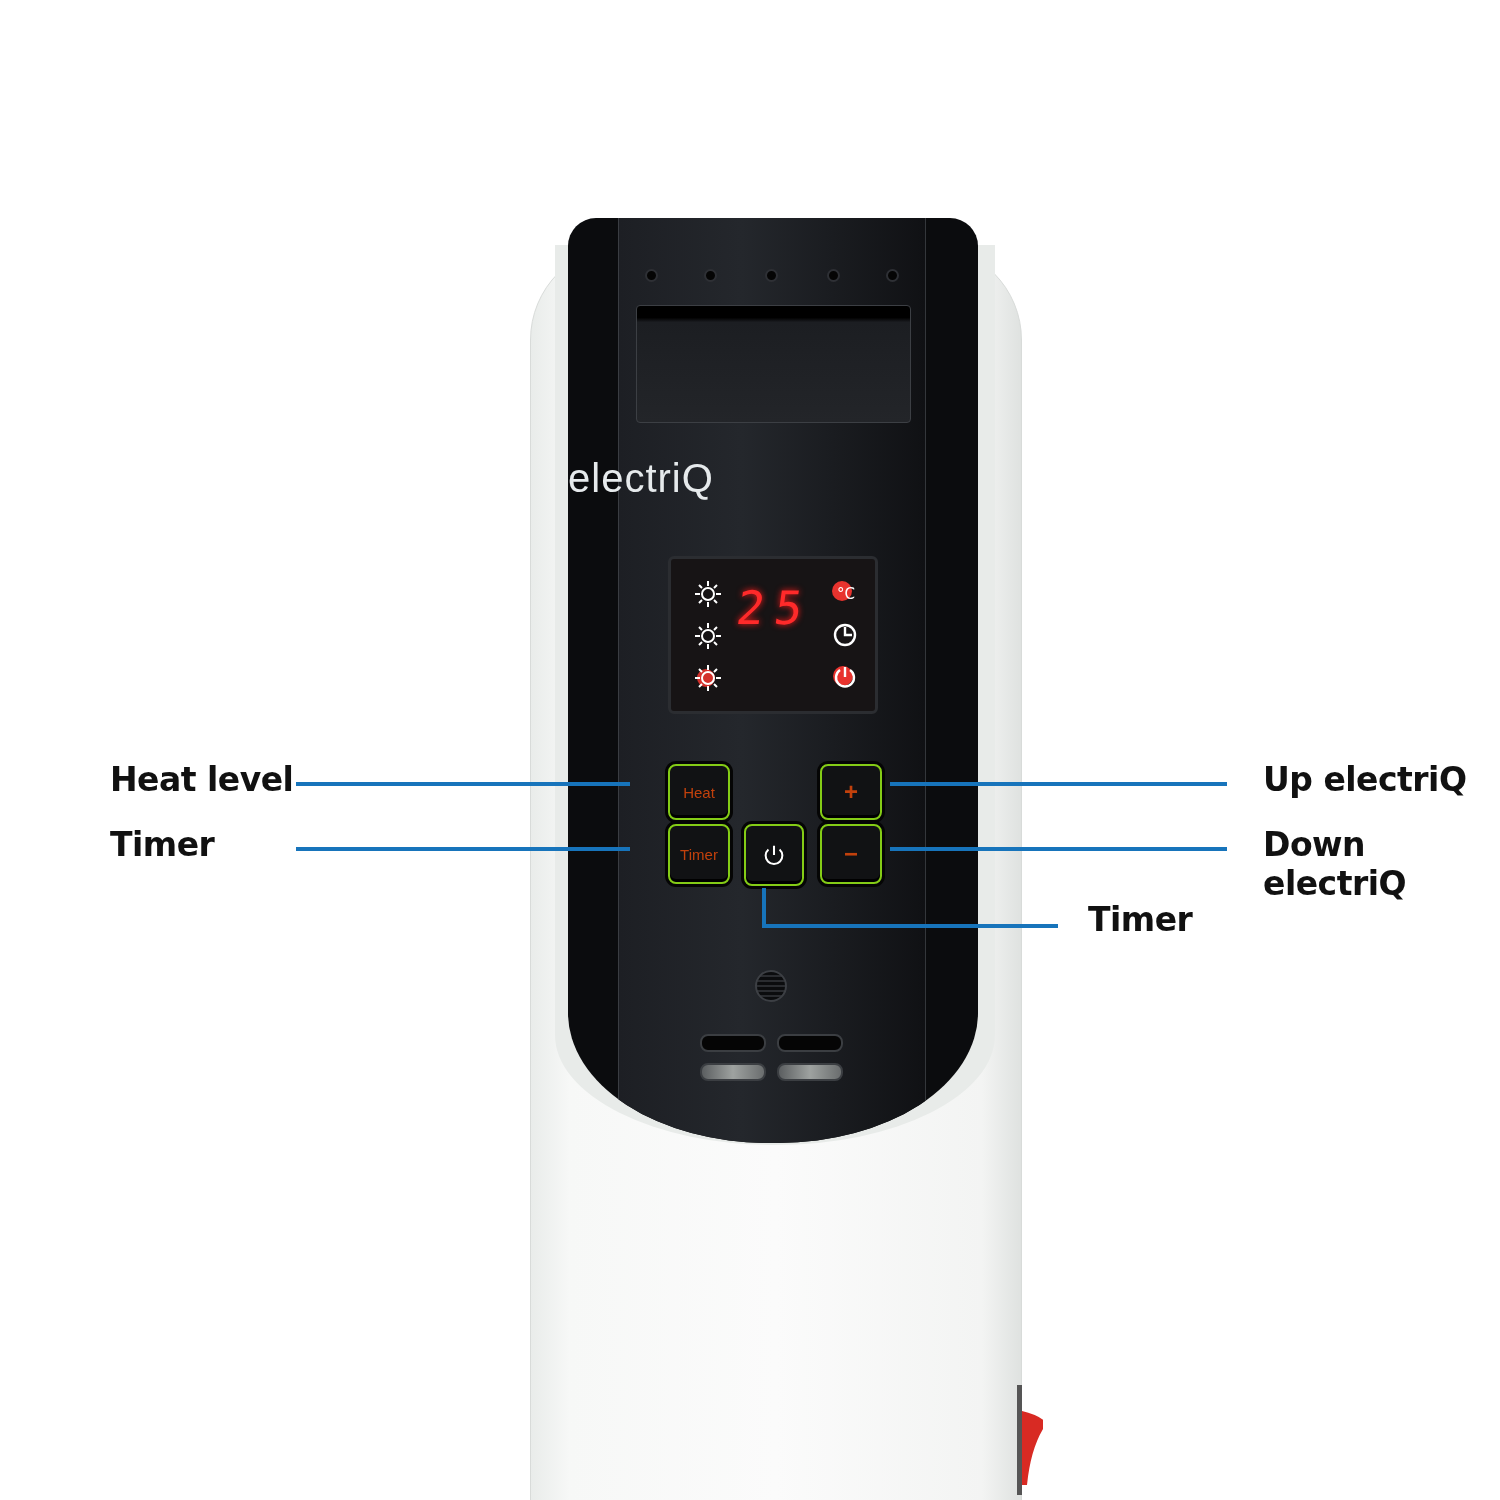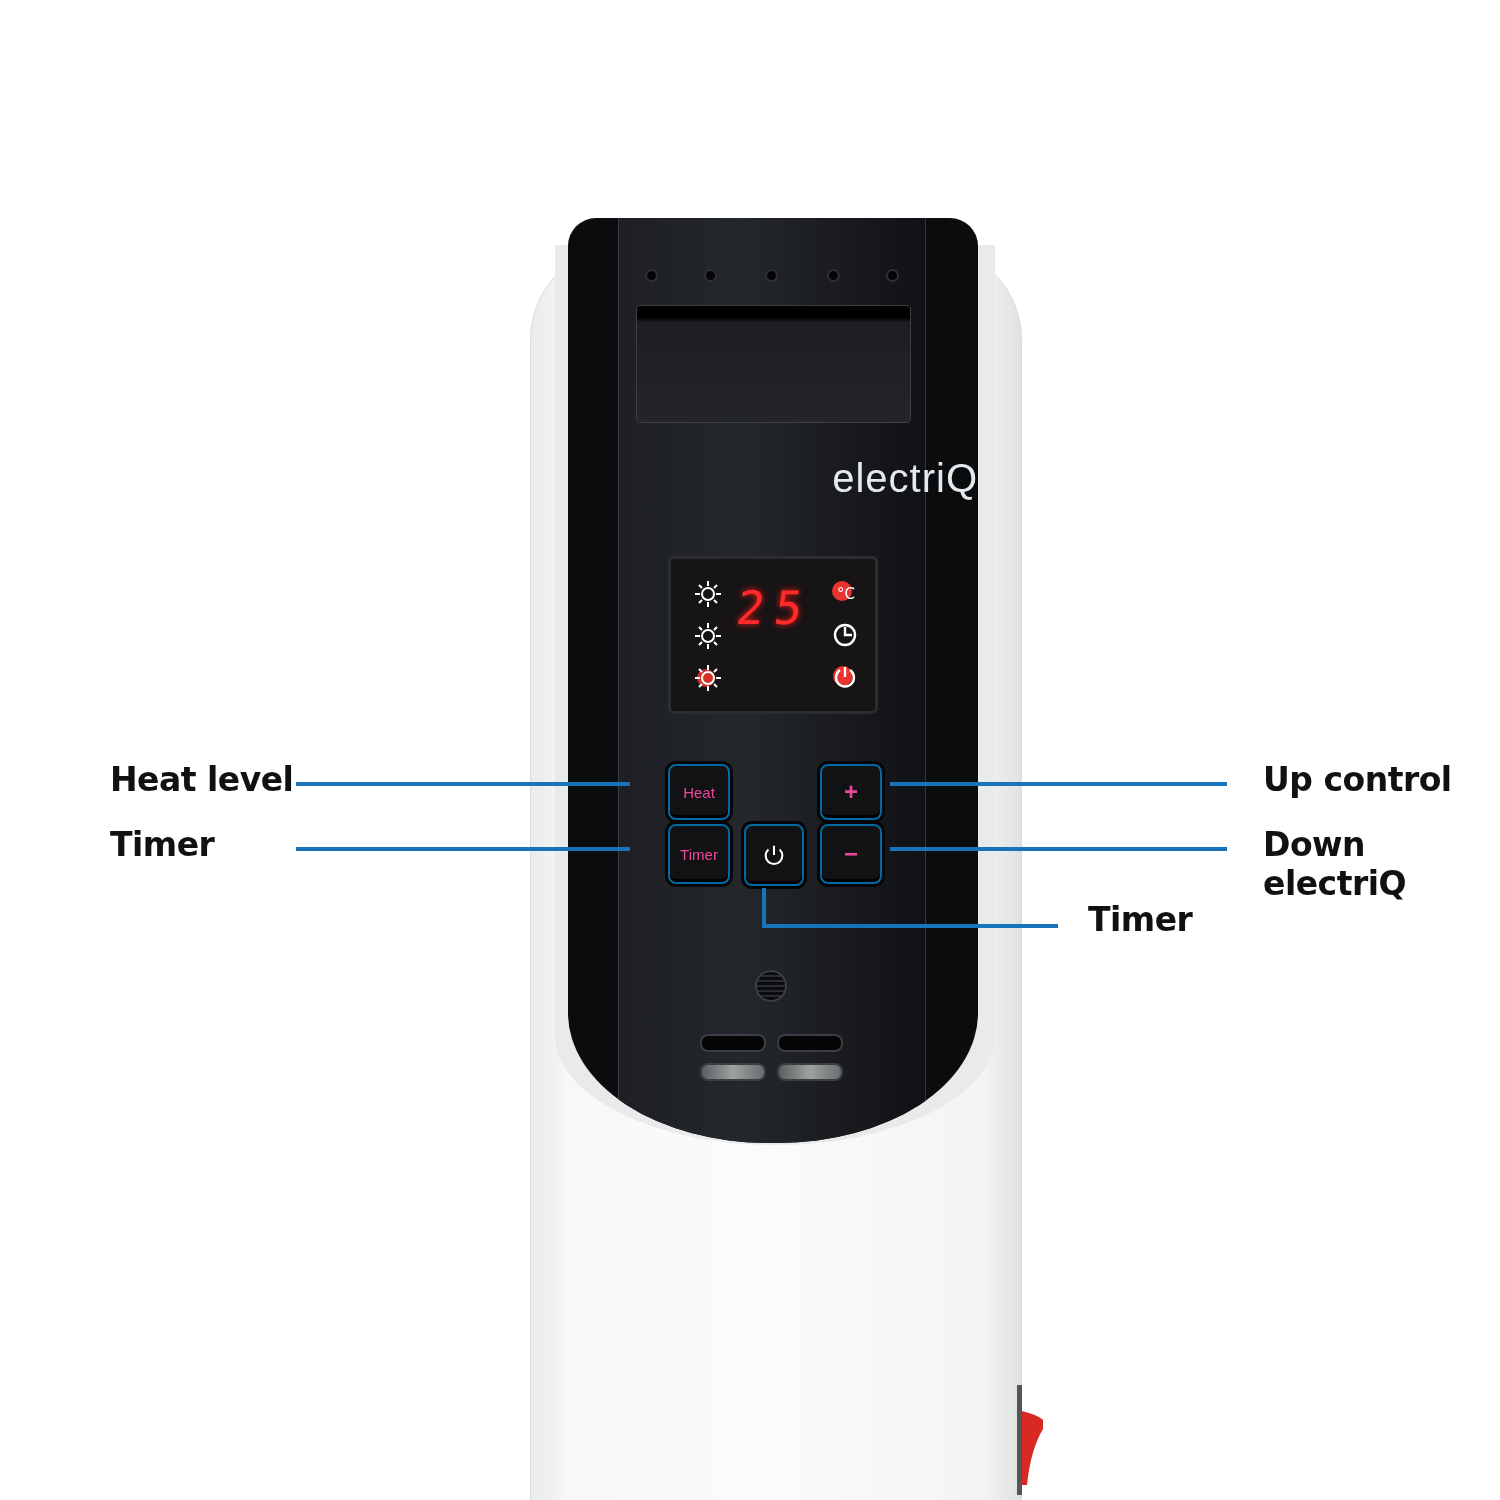--- a/index.html
+++ b/index.html
@@ -5,27 +5,27 @@
   html,body{margin:0;padding:0;background:#ffffff;}
   body{width:1500px;height:1500px;position:relative;overflow:hidden;font-family:"Liberation Sans","DejaVu Sans",sans-serif;}
   .abs{position:absolute;}
   
   .body{left:530px;top:245px;width:490px;height:1300px;background:linear-gradient(90deg,#e9ecea 0%,#f7f8f7 8%,#fbfbfb 50%,#f3f4f3 92%,#dfe2e0 100%);border-radius:95px 95px 0 0;border:1px solid #d8dbd9;}
   .bezel{left:555px;top:245px;width:440px;height:900px;background:#e8ebe9;border-radius:0 0 220px 220px / 0 0 110px 110px;}
   .panel{left:568px;top:218px;width:410px;height:925px;background:#0b0c0e;border-radius:28px 28px 200px 200px / 28px 28px 130px 130px;overflow:hidden;}
   .panel-face{left:50px;top:0;width:306px;height:925px;background:linear-gradient(90deg,#1d1f24 0%,#24272c 40%,#1a1c20 70%,#101114 100%);border-left:1px solid #3a3d42;border-right:1px solid #34373b;}
   .led{width:9px;height:9px;border-radius:50%;background:#050505;border:2px solid #2e3035;top:51px;}
   .window{left:68px;top:87px;width:273px;height:116px;background:linear-gradient(180deg,#000 0%,#000 10%,#1c1e22 14%,#232529 100%);border:1px solid #3c3f44;border-radius:4px;}
-  .logo{left:0;top:238px;width:410px;text-align:right;color:#e6eaec;font-size:40px;letter-spacing:1px;}
+  .logo{left:0;top:238px;width:410px;text-align:left;color:#e6eaec;font-size:40px;letter-spacing:1px;}
   .display{left:100px;top:338px;width:204px;height:152px;background:#171415;border:3px solid #2b2d31;border-radius:6px;}
   .digits{left:66px;top:22px;color:#ff2a2a;font-family:"DejaVu Sans Mono",monospace;font-size:46px;letter-spacing:10px;text-shadow:0 0 6px #ff1a1a;transform:skewX(-8deg);}
   .sun{left:22px;width:30px;height:30px;color:#fff;}
   .sun svg,.ricon svg{width:100%;height:100%;}
   .ricon{left:160px;width:28px;height:28px;}
-  .btn{background:#111214;border:2px solid #0369a1;border-radius:8px;color:#ec4899;font-size:15px;display:flex;align-items:center;justify-content:center;box-shadow:inset 0 -3px 0 #000,0 0 0 3px #050505;}
+  .btn{background:#111214;border:2px solid #84cc16;border-radius:8px;color:#c2410c;font-size:15px;display:flex;align-items:center;justify-content:center;box-shadow:inset 0 -3px 0 #000,0 0 0 3px #050505;}
   .vent{width:62px;height:14px;border-radius:8px;border:2px solid #3b3e42;}
   .label{font-weight:bold;font-size:33px;color:#111;font-family:"DejaVu Sans","Liberation Sans",sans-serif;letter-spacing:-0.5px;}
   .line{background:#1774bb;height:4px;}
   .vline{background:#1774bb;width:4px;}
   .switch{left:1017px;top:1385px;width:26px;height:110px;}
 </style>
 </head>
 <body>
 
 <div class="abs body"></div>
@@ -112,21 +112,21 @@
       <path d="M5 26 Q22 30 30 38 Q14 60 10 100 L5 100 Z" fill="#d82a23"></path>
     </svg>
 </div>
 
 <div class="abs label" style="left:110px;top:760px">Heat level</div>
 <div class="abs line" style="left:296px;top:782px;width:334px"></div>
 
 <div class="abs label" style="left:110px;top:825px">Timer</div>
 <div class="abs line" style="left:296px;top:847px;width:334px"></div>
 
-<div class="abs label" style="left:1263px;top:760px">Up control</div>
+<div class="abs label" style="left:1263px;top:760px">Up electriQ</div>
 <div class="abs line" style="left:890px;top:782px;width:337px"></div>
 
 <div class="abs label" style="left:1263px;top:825px">Down electriQ</div>
 <div class="abs line" style="left:890px;top:847px;width:337px"></div>
 
 <div class="abs label" style="left:1088px;top:900px">Timer</div>
 <div class="abs vline" style="left:762px;top:888px;height:40px"></div>
 <div class="abs line" style="left:762px;top:924px;width:296px"></div>
 
 </body></html>

